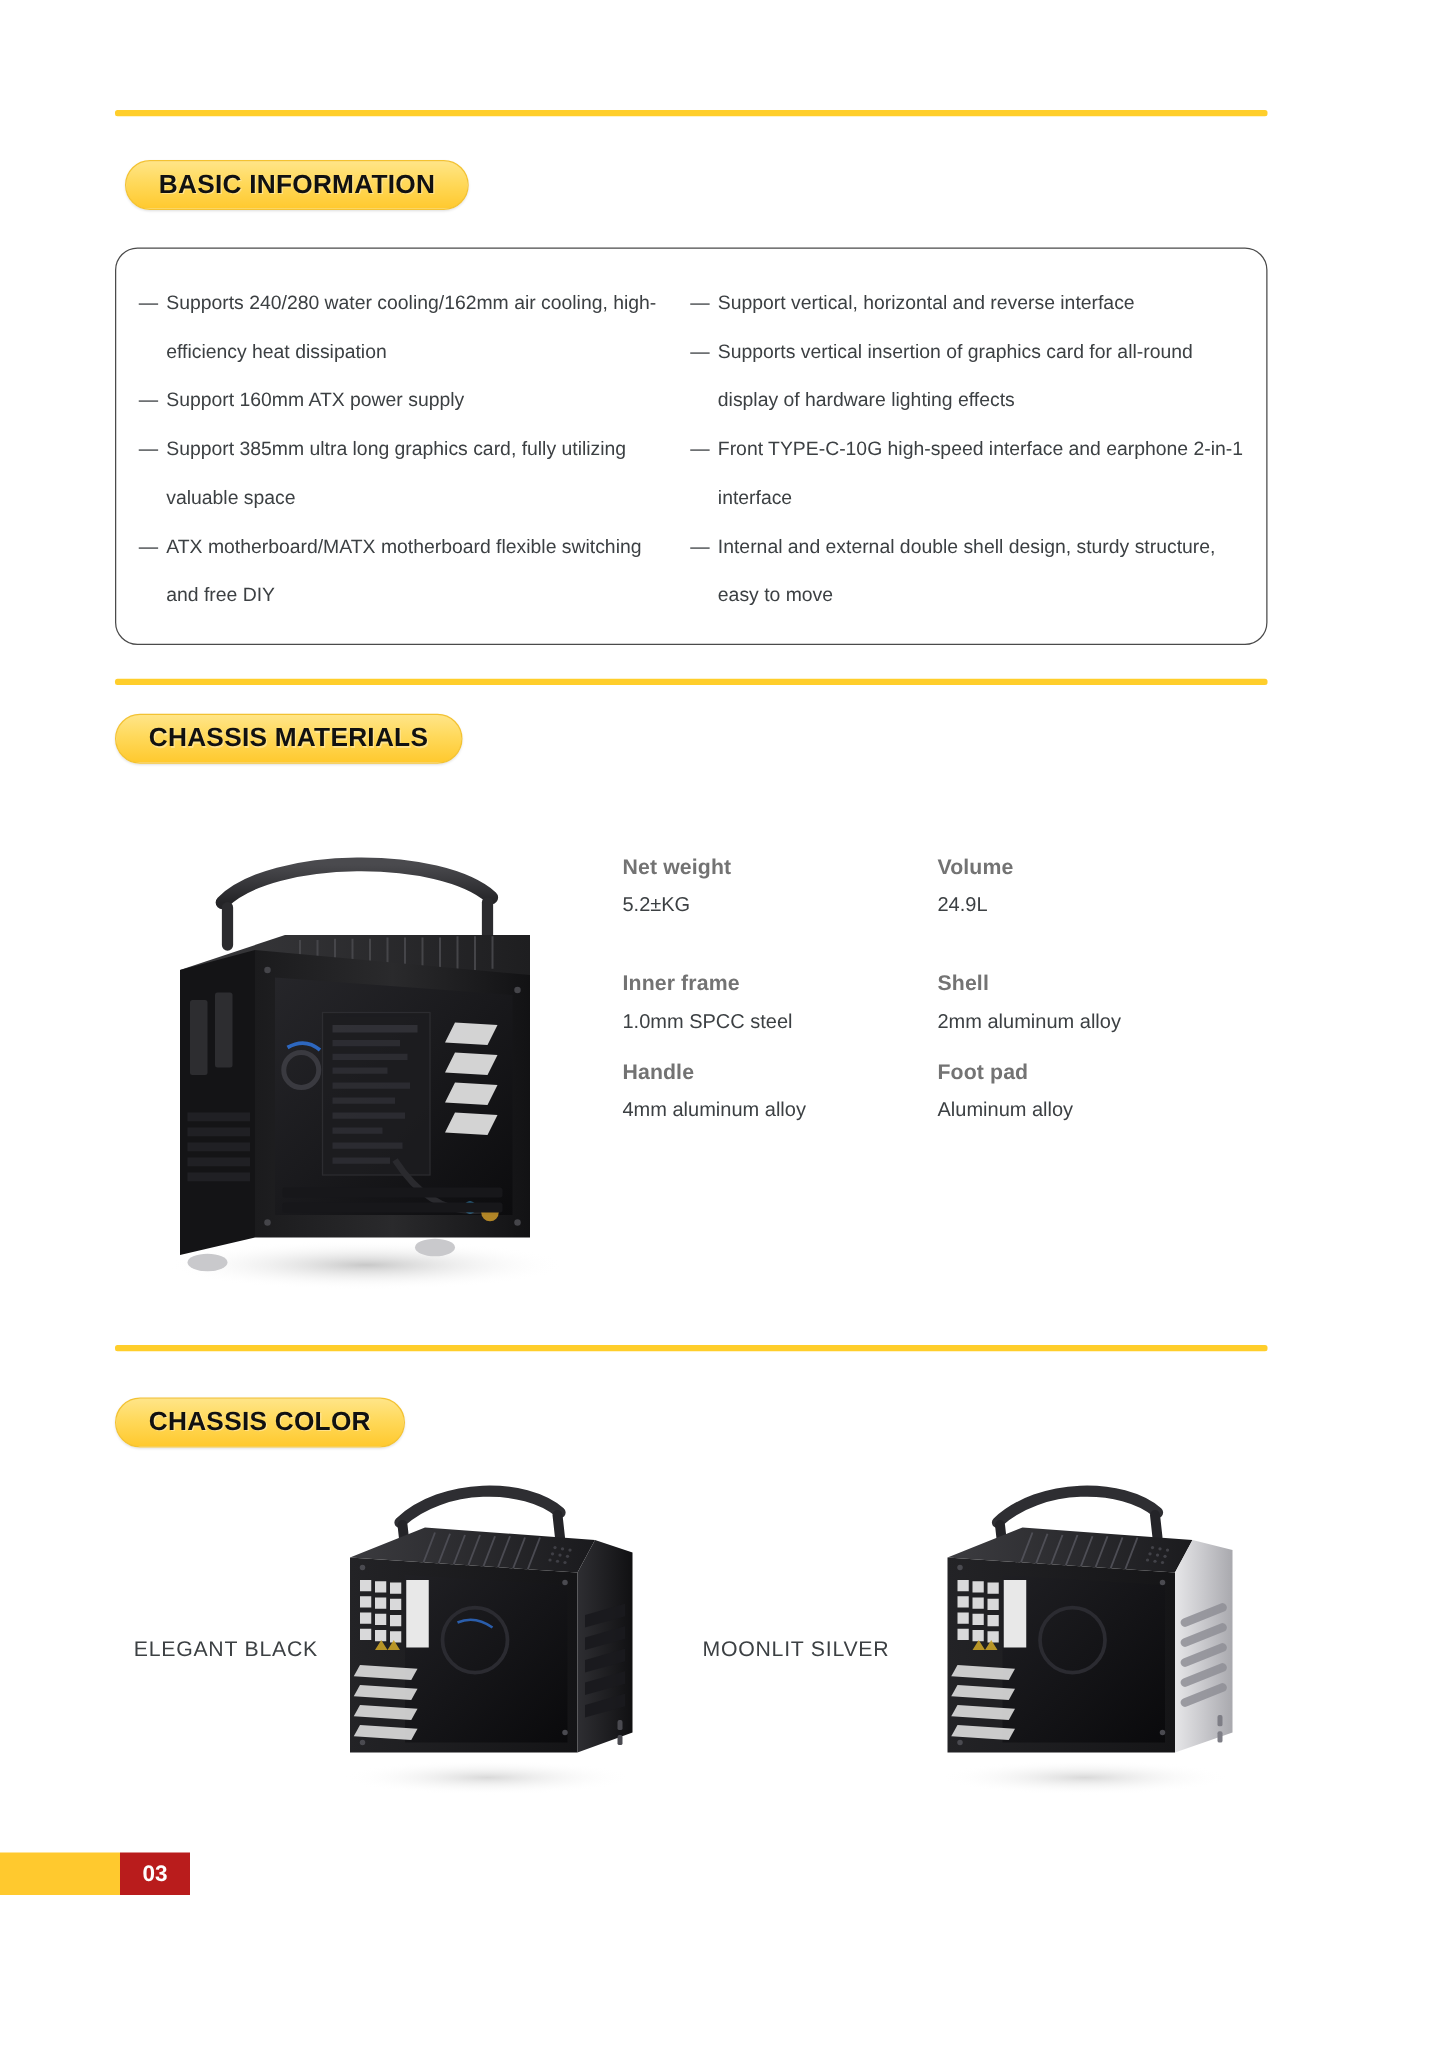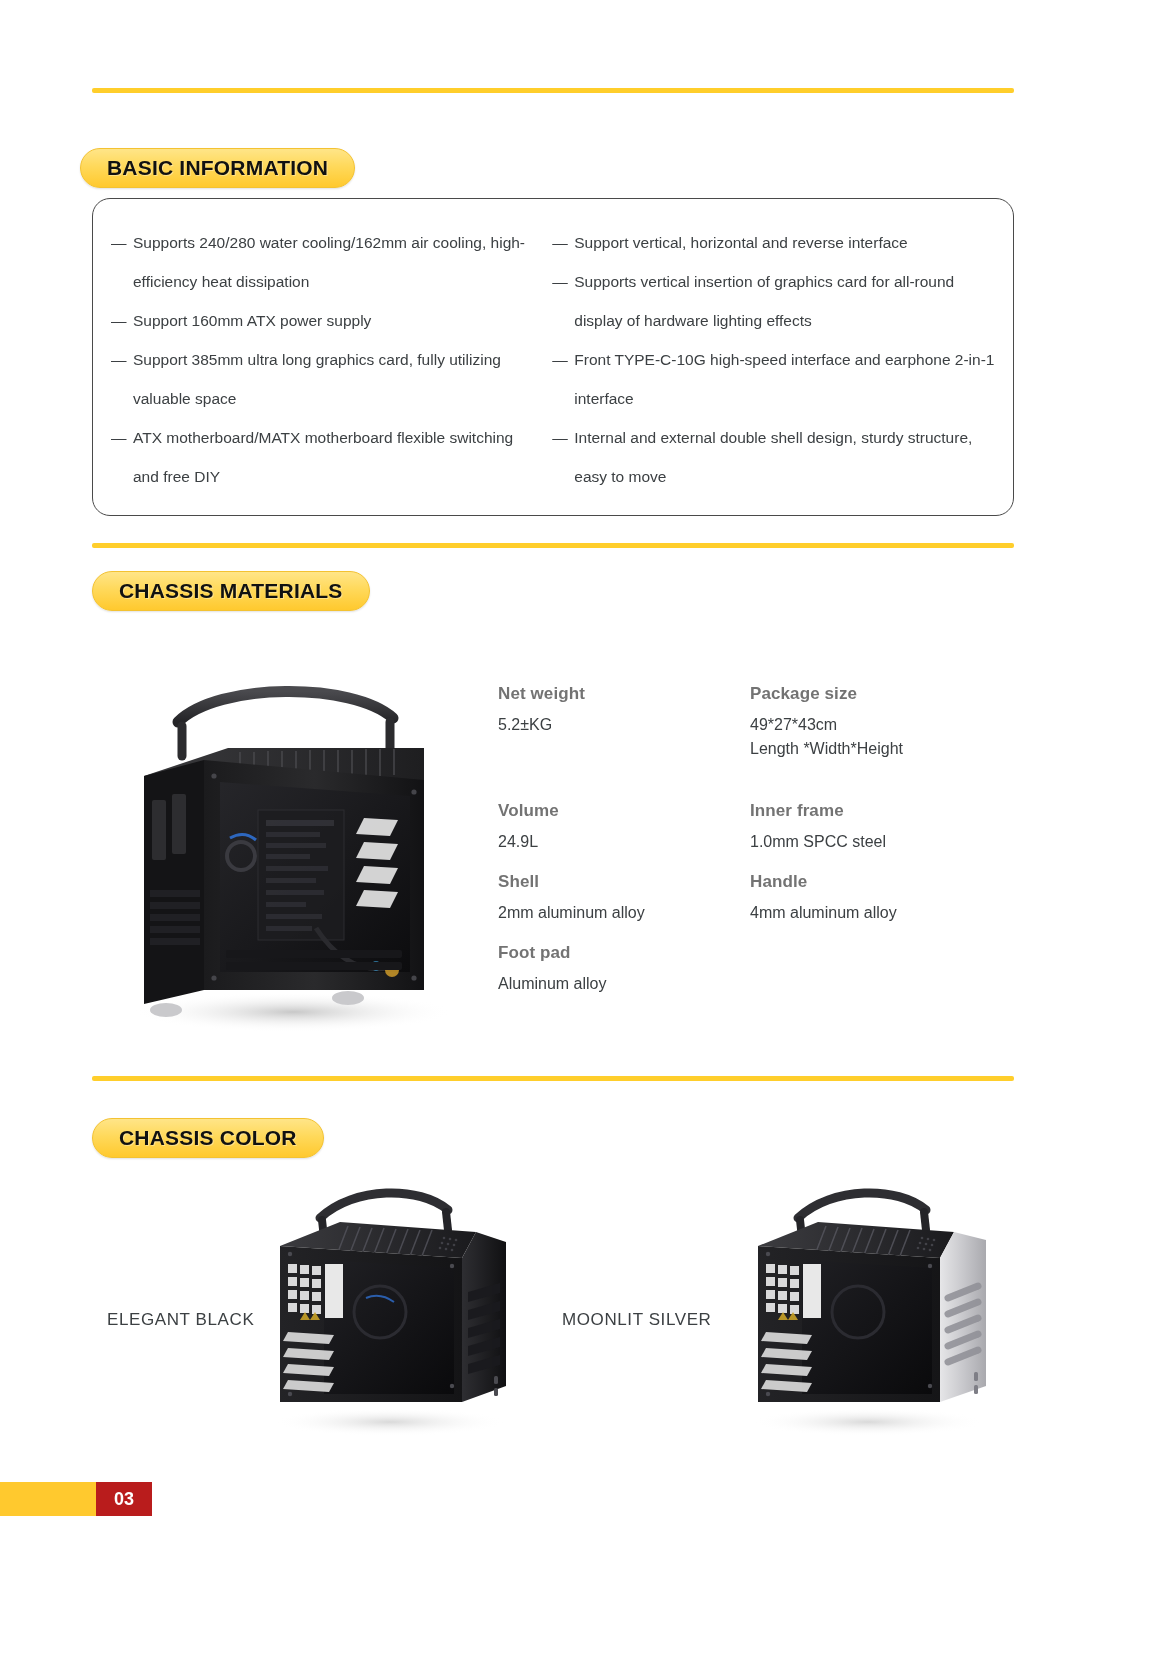--- a/index.html
+++ b/index.html
@@ -28,21 +28,21 @@
     border: 1px solid #F3C232;
     display: flex; align-items: center;
     padding: 0 26px;
     box-shadow: 0 1px 2px rgba(0,0,0,.12);
   }
   .pill .pill-txt {
     font-size: 21px; font-weight: 700; letter-spacing: .2px;
     color: #111; white-space: nowrap;
     text-shadow: 1px 1px 0 rgba(255,255,255,.35);
   }
-  .pill.p1 { left: 80px; top: 128px; margin-top: 20px; }
+  .pill.p1 { left: 100px; top: 128px; }
   .pill.p2 { left: 92px; top: 571px; }
   .pill.p3 { left: 92px; top: 1118px; }
 
   
   .info-box {
     position: absolute; left: 92px; top: 198px;
     width: 922px; height: 318px;
     border: 1.5px solid #4a4a4a; border-radius: 18px;
     background: #fff;
   }
@@ -272,25 +272,20 @@
           <circle cx="306" cy="318" r="2.6"></circle>
       </g>
     </svg>
   </div>
 
   <div class="specs">
 
     <div class="spec-cell gap-a">
       <div class="spec-label">Net weight</div>
       <div class="spec-value">5.2±KG</div>
-    </div>
-    <div class="spec-cell gap-a">
-      <div class="spec-label">Package size</div>
-      <div class="spec-value">49*27*43cm</div>
-      <div class="spec-sub">Length *Width*Height</div>
     </div>
 
     <div class="spec-cell">
       <div class="spec-label">Volume</div>
       <div class="spec-value">24.9L</div>
     </div>
 
     <div class="spec-cell">
       <div class="spec-label">Inner frame</div>
       <div class="spec-value">1.0mm SPCC steel</div>

